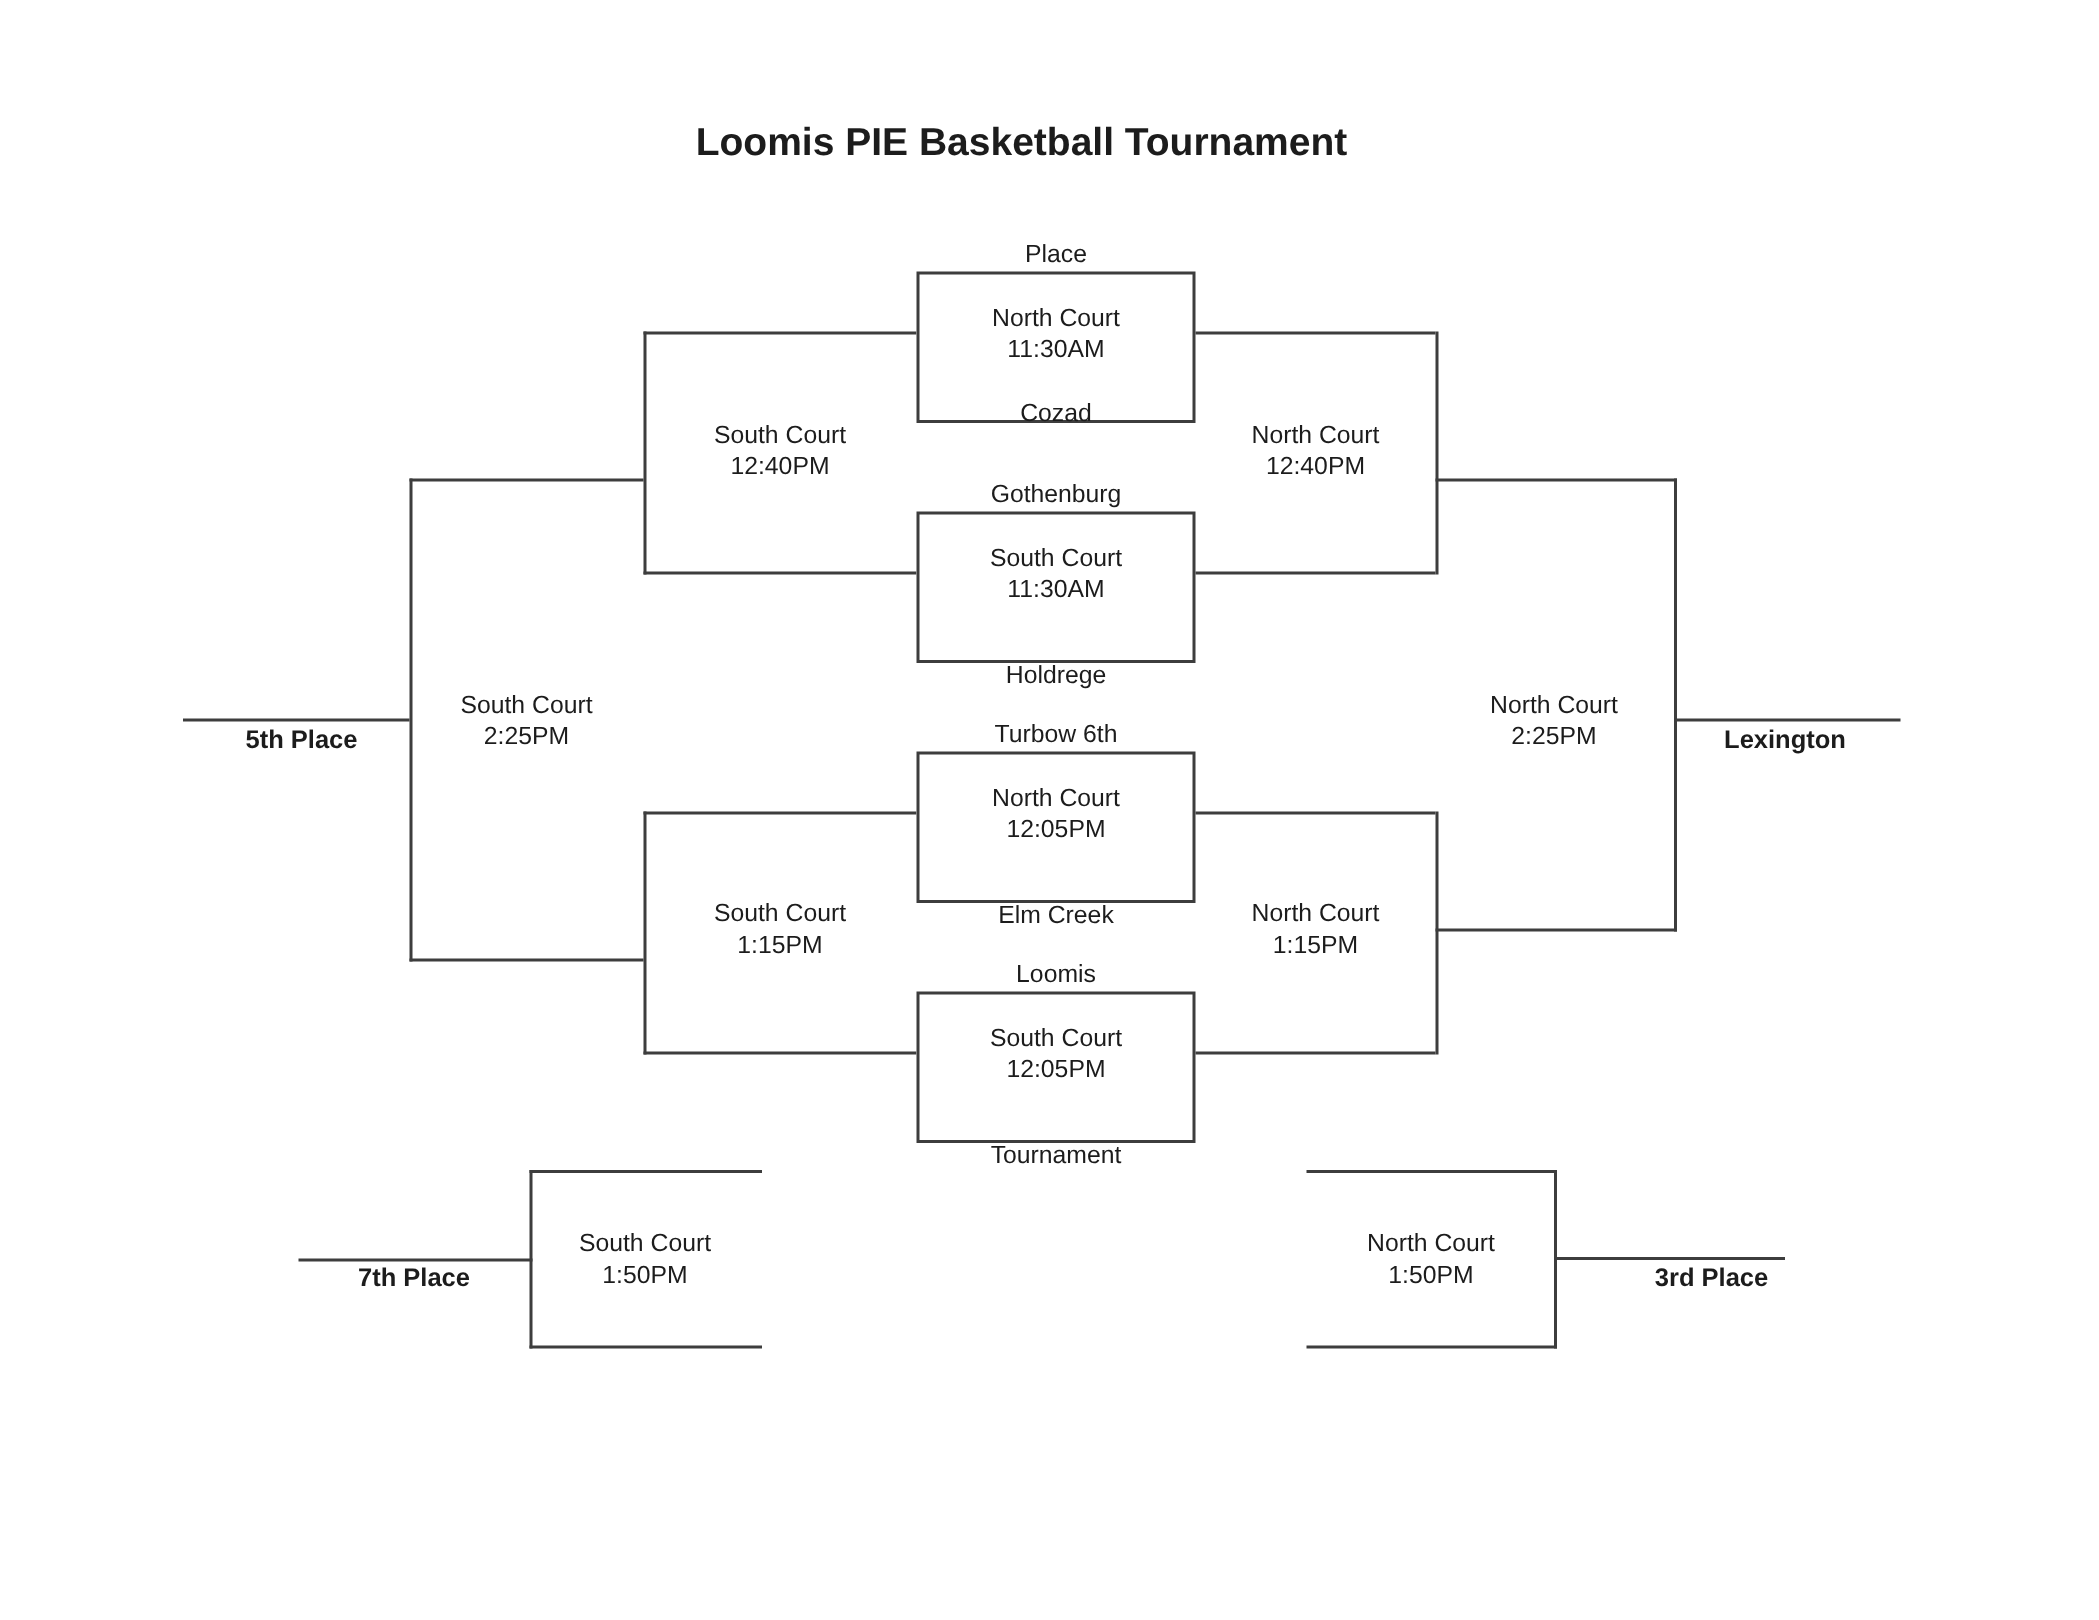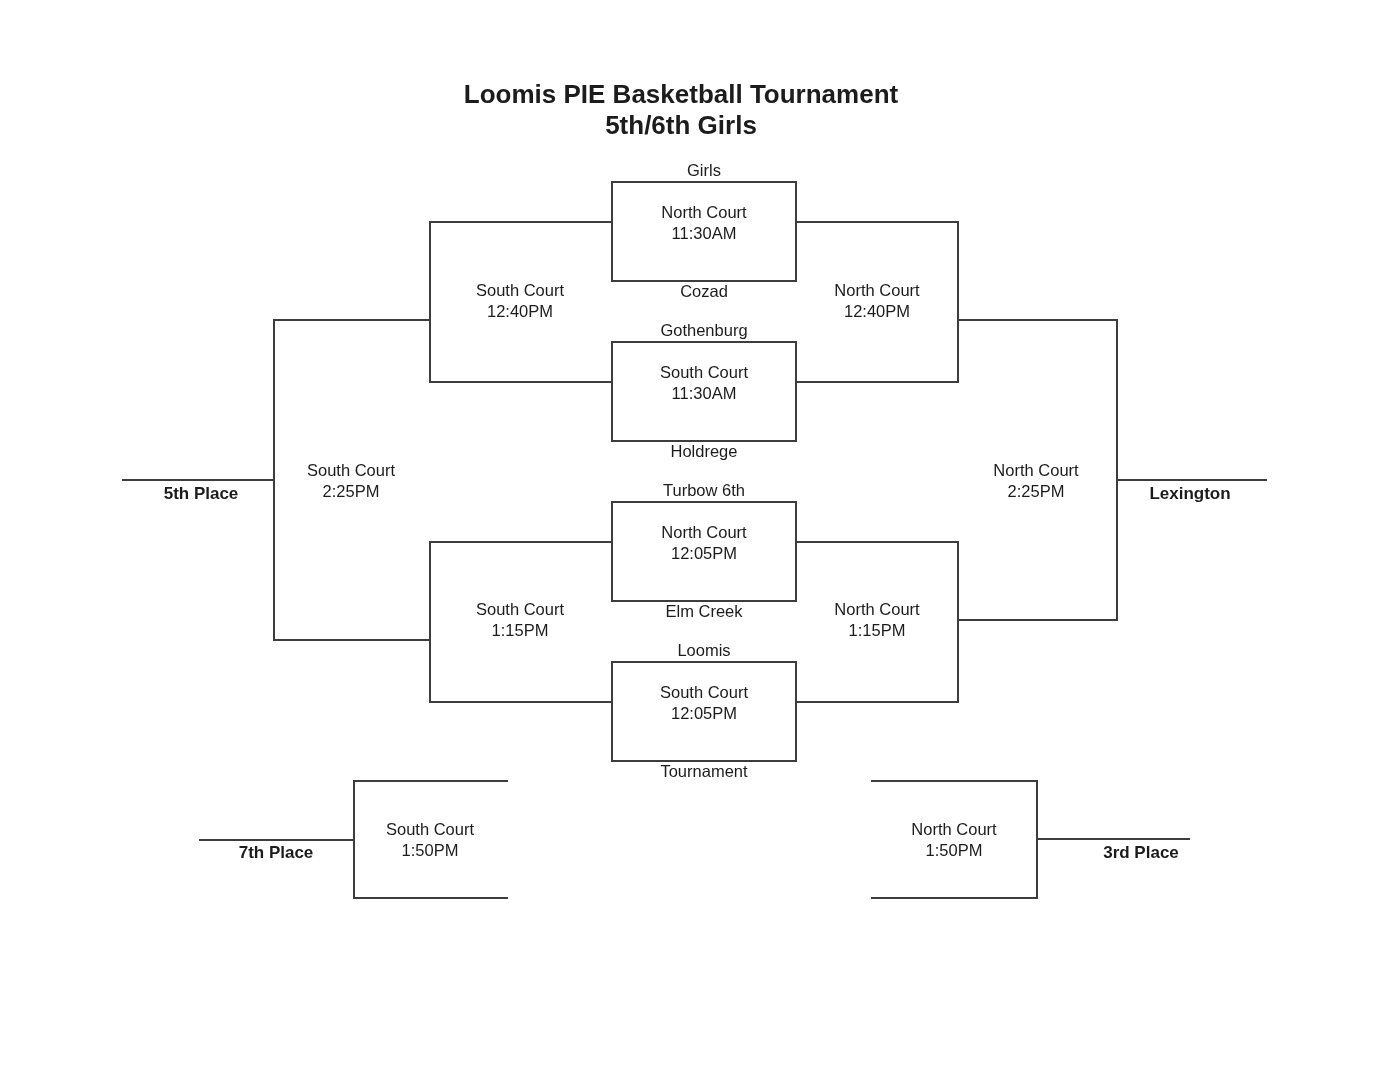--- a/index.html
+++ b/index.html
@@ -70,21 +70,20 @@
     text-align: center;
   }
 </style>
 </head>
 <body>
 
 <div class="canvas">
 
   <div class="title-block">
     <div>Loomis PIE Basketball Tournament</div>
-    <div>5th/6th Girls</div>
   </div>
 
   <div class="hline" style="left:796px;top:221px;width:161px"></div>
   <div class="hline" style="left:796px;top:381px;width:161px"></div>
   <div class="vline" style="left:957px;top:221px;height:162px"></div>
   <div class="hline" style="left:957px;top:319px;width:161px"></div>
   <div class="hline" style="left:796px;top:541px;width:161px"></div>
   <div class="hline" style="left:796px;top:701px;width:161px"></div>
   <div class="vline" style="left:957px;top:541px;height:162px"></div>
   <div class="hline" style="left:957px;top:619px;width:161px"></div>
@@ -130,22 +129,22 @@
       <div>12:05PM</div>
     </div>
   </div>
   <div class="gamebox" style="top:661px">
     <div class="boxtext">
       <div>South Court</div>
       <div>12:05PM</div>
     </div>
   </div>
 
-  <div class="lbl" style="left:704px;top:170px">Girls</div>
-  <div class="lbl" style="left:704px;top:291px">Cozad</div>
+  <div class="lbl" style="left:704px;top:170px">Place</div>
+  <div class="lbl" style="left:704px;top:276px">Cozad</div>
   <div class="lbl" style="left:704px;top:330px">Gothenburg</div>
   <div class="lbl" style="left:704px;top:451px">Holdrege</div>
   <div class="lbl" style="left:704px;top:490px">Turbow 6th</div>
   <div class="lbl" style="left:704px;top:611px">Elm Creek</div>
   <div class="lbl" style="left:704px;top:650px">Loomis</div>
   <div class="lbl" style="left:704px;top:771px">Tournament</div>
 
   <div class="lbl" style="left:520px;top:301px">
     <div>South Court</div>
     <div>12:40PM</div>

